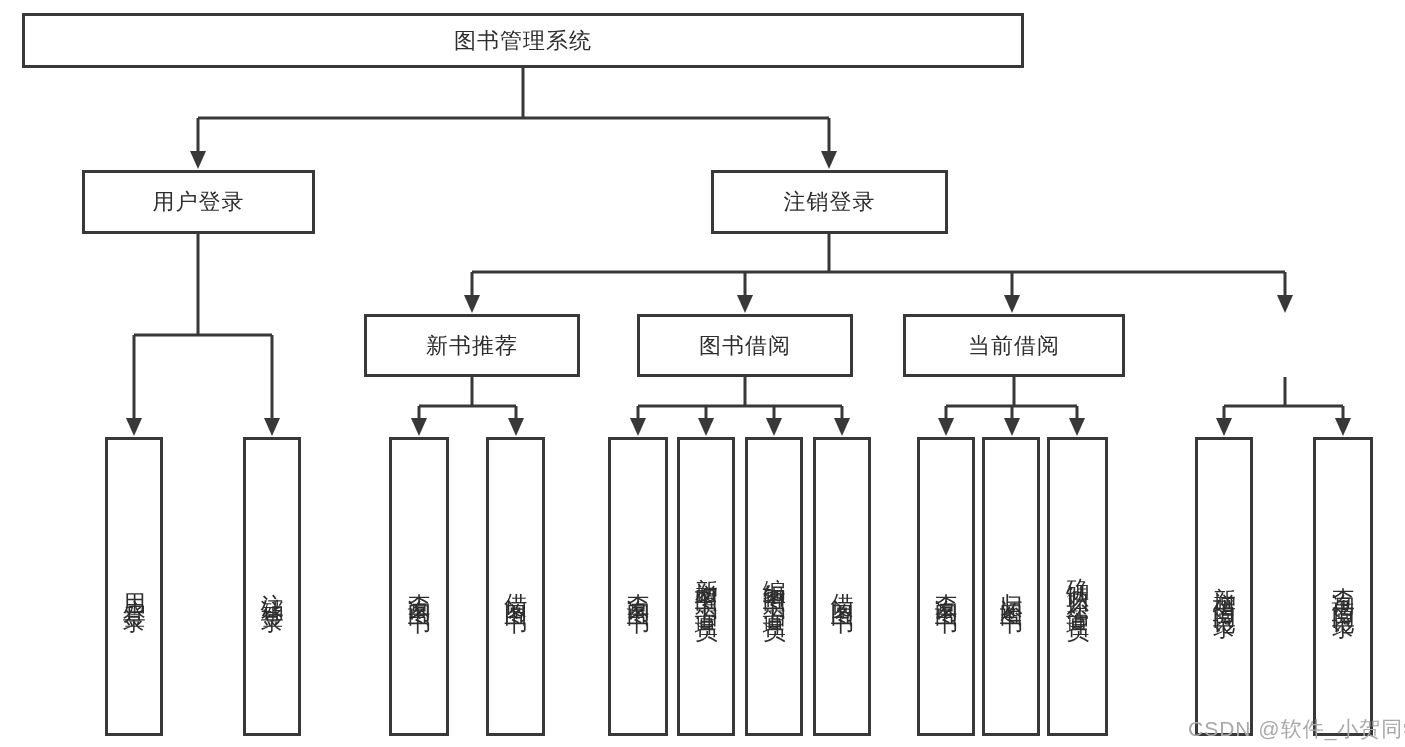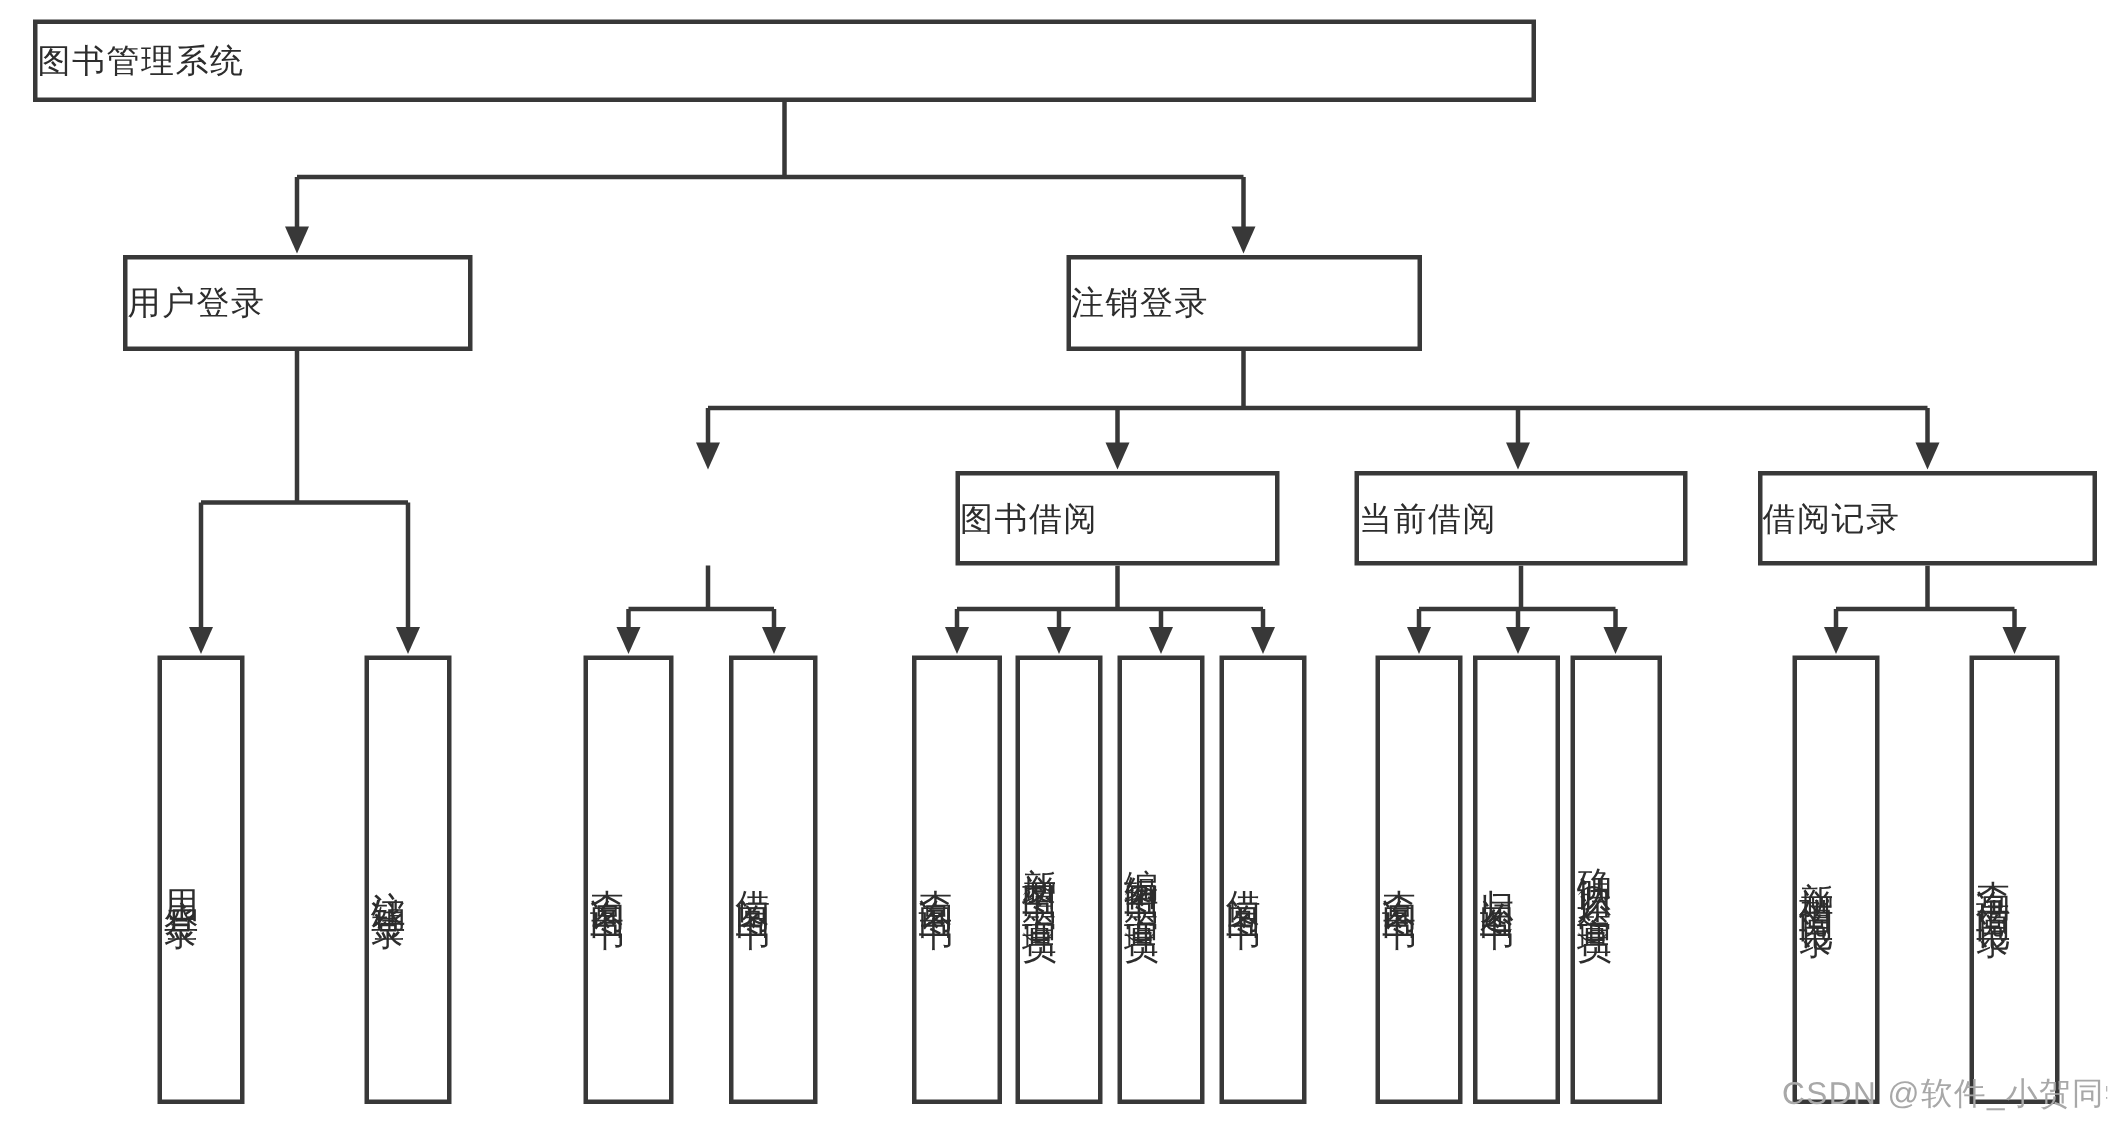--- a/index.html
+++ b/index.html
@@ -7,21 +7,21 @@
     position:relative;
     width:1405px; height:747px;
     background:#ffffff;
     font-family:"Liberation Sans","DejaVu Sans",sans-serif;
     overflow:hidden;
   }
   svg.connectors { position:absolute; left:0; top:0; width:1405px; height:747px; }
   .node {
     position:absolute; box-sizing:border-box;
     border:3px solid #383838; background:#ffffff;
-    display:flex; align-items:center; justify-content:flex-start;
+    display:flex; align-items:center; justify-content:center;
     color:#2d2d2d;
   }
   .h-node { font-size:22px; letter-spacing:1px; white-space:nowrap; }
   .v-node .vlabel {
     writing-mode:vertical-rl;
     text-orientation:mixed;
     font-size:23px;
     letter-spacing:6px;
     line-height:1.1;
   }
@@ -80,28 +80,28 @@
     <span>图书管理系统</span>
   </div>
 
   <div class="node h-node" style="left:82px;top:170px;width:233px;height:64px">
     <span>用户登录</span>
   </div>
   <div class="node h-node" style="left:711px;top:170px;width:237px;height:64px">
     <span>注销登录</span>
   </div>
 
+  <div class="node h-node" style="left:364px;top:314px;width:216px;height:63px">
+    <span>新书推荐</span>
+  </div>
   <div class="node h-node" style="left:903px;top:314px;width:222px;height:63px">
     <span>当前借阅</span>
   </div>
   <div class="node h-node" style="left:637px;top:314px;width:216px;height:63px">
     <span>图书借阅</span>
-  </div>
-  <div class="node h-node" style="left:1172px;top:314px;width:226px;height:63px">
-    <span>借阅记录</span>
   </div>
 
   <div class="node v-node" style="left:105px;top:437px;width:58px;height:299px">
     <span class="vlabel">用户登录</span>
   </div>
   <div class="node v-node" style="left:243px;top:437px;width:58px;height:299px">
     <span class="vlabel">注销登录</span>
   </div>
 
   <div class="node v-node" style="left:389px;top:437px;width:60px;height:299px">

